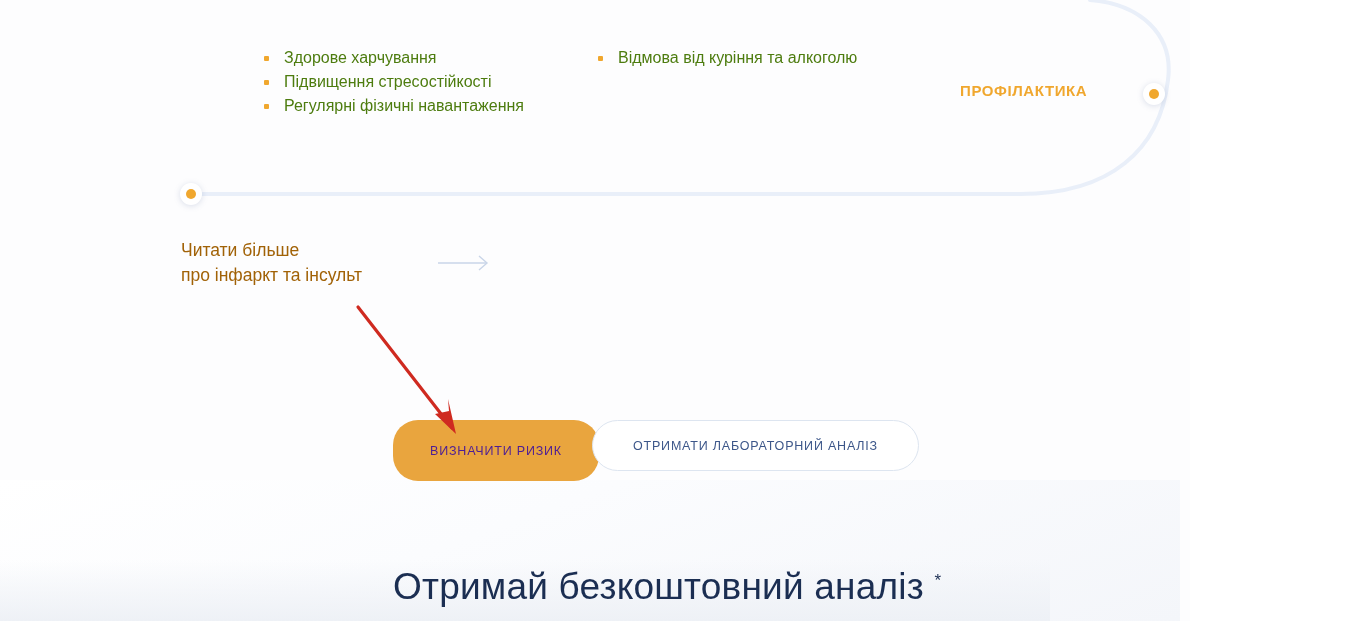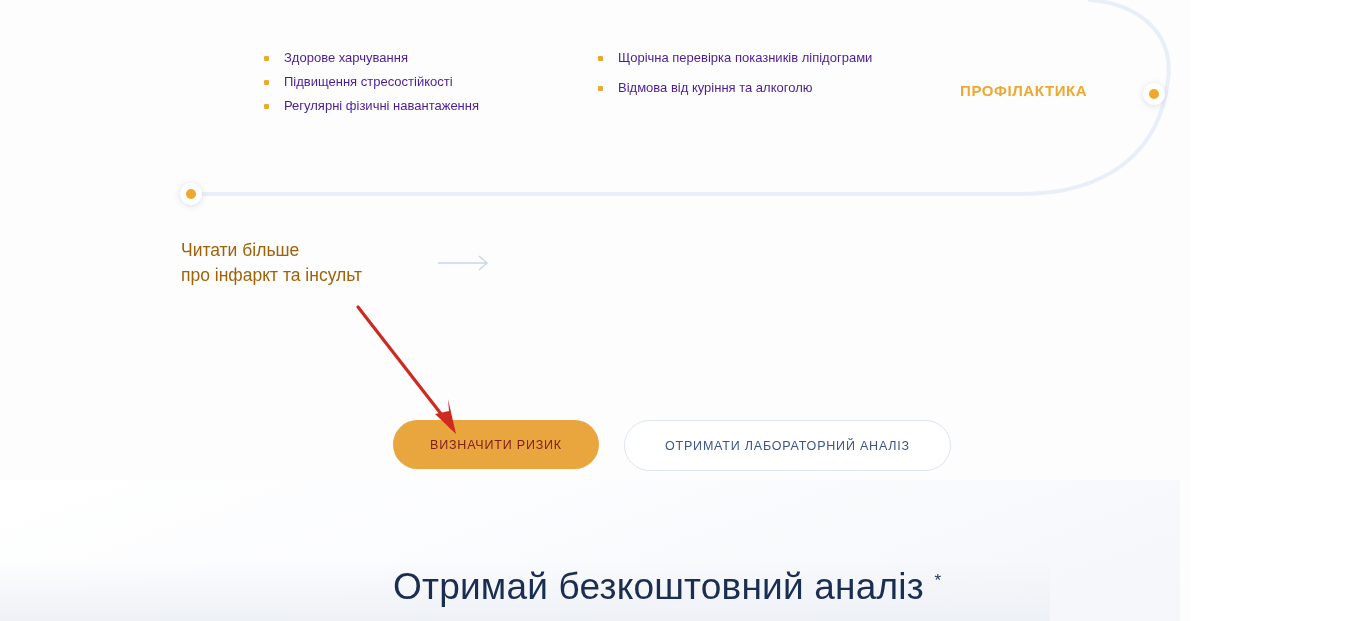--- a/index.html
+++ b/index.html
@@ -56,23 +56,23 @@
 
   
   .list-col { position:absolute; }
   #col-1 { left:262px; top:48px; width:300px; }
   #col-2 { left:596px; top:48px; width:290px; }
 
   .bullet-item {
     position:relative;
     padding-left:22px;
     margin-bottom:4px;
-    font-size:13px;
+    font-size:16px;
     line-height:20px;
-    color:#4c1d95;
+    color:#4d7c0f;
   }
   .bullet-item .bullet-mark {
     position:absolute; left:2px; top:8px;
     width:5px; height:5px; border-radius:1px;
     background:#f0a72e;
   }
   #col-2 .bullet-item { margin-bottom:10px; }
 
   
   .read-more {
@@ -80,29 +80,29 @@
     font-size:17.5px; line-height:25px; color:#a16207;
     white-space:pre-line;
   }
   .read-more-arrow {
     position:absolute; left:436px; top:252px; width:56px; height:22px;
   }
 
   
   .btn-primary {
     position:absolute; left:393px; top:420px;
-    width:206px; height:49px; border-radius:25px;
+    width:206px; height:61px; border-radius:25px;
     background:#e9a53e; border:none;
-    color:#7f1d1d; font-size:12.5px; letter-spacing:.8px;
+    color:#4c1d95; font-size:12.5px; letter-spacing:.8px;
     font-family:"Liberation Sans", sans-serif;
     cursor:pointer;
     display:flex; align-items:center; justify-content:center;
   }
   .btn-secondary {
-    position:absolute; left:624px; top:420px;
+    position:absolute; left:592px; top:420px;
     width:327px; height:51px; border-radius:26px;
     background:#ffffff; border:1px solid #dde5f0;
     color:#3c5689; font-size:12.5px; letter-spacing:.8px;
     font-family:"Liberation Sans", sans-serif;
     cursor:pointer;
     display:flex; align-items:center; justify-content:center;
   }
 
   
   .annot-svg { position:absolute; left:0; top:0; width:1346px; height:621px; pointer-events:none; }
@@ -146,24 +146,20 @@
     </div>
     <div class="bullet-item">
       <span class="bullet-mark"></span>
       <span>Регулярні фізичні навантаження</span>
     </div>
   </div>
 
   <div class="list-col" id="col-2">
     <div class="bullet-item">
       <span class="bullet-mark"></span>
-      <span>Щорічна перевірка показників ліпідограми</span>
-    </div>
-    <div class="bullet-item">
-      <span class="bullet-mark"></span>
       <span>Відмова від куріння та алкоголю</span>
     </div>
   </div>
 
   <div class="read-more">Читати більше
 про інфаркт та інсульт</div>
 
   <svg class="read-more-arrow" viewBox="0 0 56 22">
     <line x1="2" y1="11" x2="50" y2="11" stroke="#c9d5e8" stroke-width="1.4"></line>
     <polyline points="43,4 51,11 43,18" fill="none" stroke="#c9d5e8" stroke-width="1.4"></polyline>

